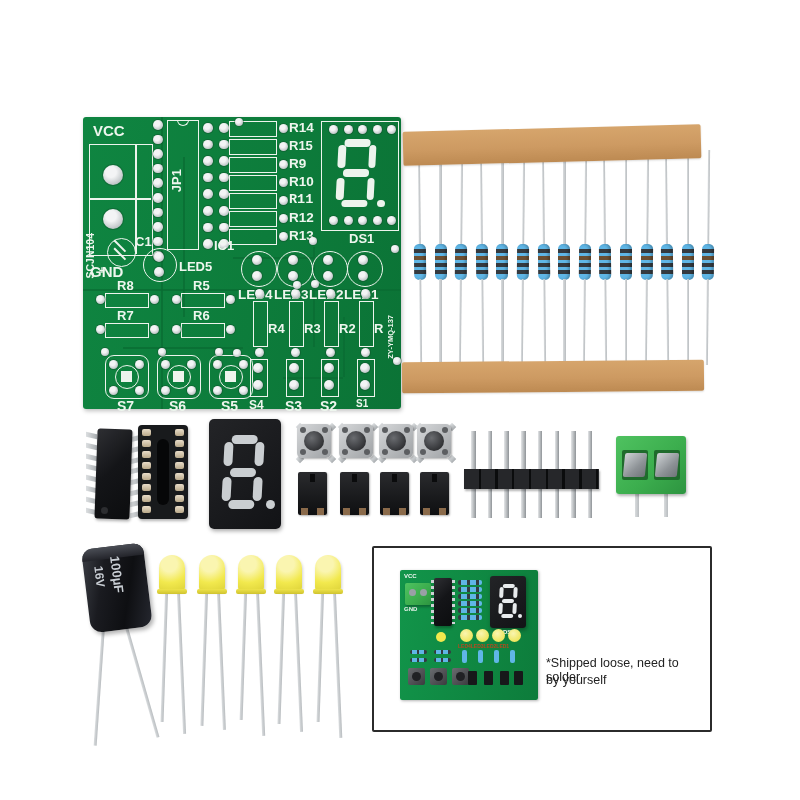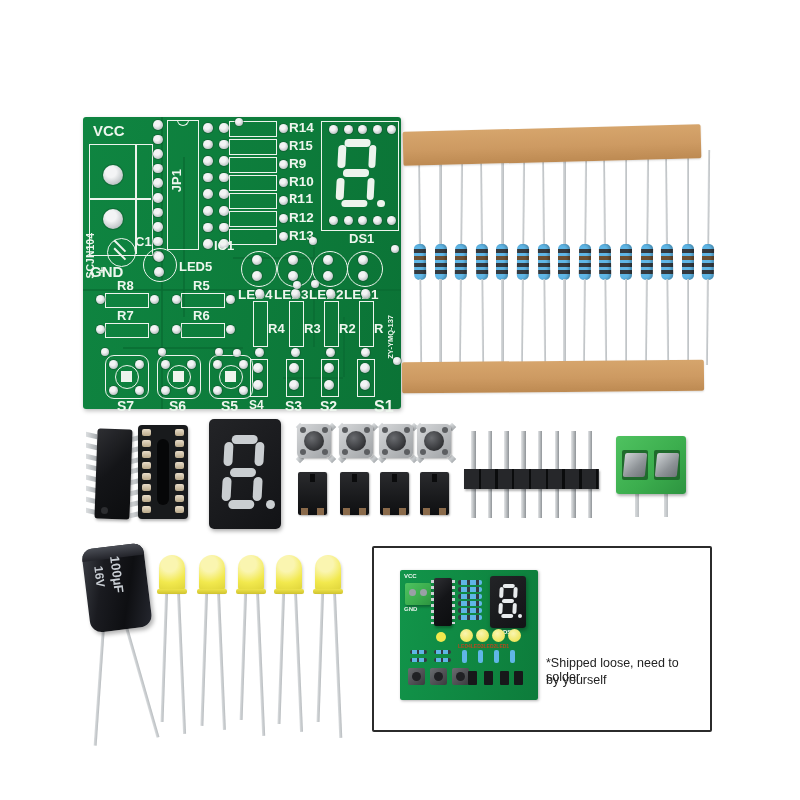--- a/index.html
+++ b/index.html
@@ -263,21 +263,21 @@
       <div class="pad" style="position: absolute; left: 206px; top: 246px; width: 10px; height: 10px;"></div>
       <div class="pad" style="position: absolute; left: 206px; top: 263px; width: 10px; height: 10px;"></div>
       <div class="silk" style="position: absolute; left: 202px; top: 281px; font-size: 14px;">S3</div>
       <div class="outline" style="position: absolute; left: 238px; top: 242px; width: 16px; height: 36px; border: 1.5px solid rgb(237, 244, 237);"></div>
       <div class="pad" style="position: absolute; left: 241px; top: 246px; width: 10px; height: 10px;"></div>
       <div class="pad" style="position: absolute; left: 241px; top: 263px; width: 10px; height: 10px;"></div>
       <div class="silk" style="position: absolute; left: 237px; top: 281px; font-size: 14px;">S2</div>
       <div class="outline" style="position: absolute; left: 274px; top: 242px; width: 16px; height: 36px; border: 1.5px solid rgb(237, 244, 237);"></div>
       <div class="pad" style="position: absolute; left: 277px; top: 246px; width: 10px; height: 10px;"></div>
       <div class="pad" style="position: absolute; left: 277px; top: 263px; width: 10px; height: 10px;"></div>
-      <div class="silk" style="position: absolute; left: 291px; top: 281px; font-size: 16px;">S1</div>
+      <div class="silk" style="position: absolute; left: 273px; top: 281px; font-size: 10px;">S1</div>
       <div class="silk" style="position: absolute; left: 303px; top: 198px; font-size: 7.5px; writing-mode: vertical-rl; transform: rotate(180deg);">ZY-YMQ-137</div>
       <div class="pad" style="position: absolute; left: 152px; top: 1px; width: 8px; height: 8px;"></div>
       <div class="pad" style="position: absolute; left: 226px; top: 120px; width: 8px; height: 8px;"></div>
       <div class="pad" style="position: absolute; left: 210px; top: 164px; width: 8px; height: 8px;"></div>
       <div class="pad" style="position: absolute; left: 308px; top: 128px; width: 8px; height: 8px;"></div>
       <div class="pad" style="position: absolute; left: 18px; top: 231px; width: 8px; height: 8px;"></div>
       <div class="pad" style="position: absolute; left: 75px; top: 231px; width: 8px; height: 8px;"></div>
       <div class="pad" style="position: absolute; left: 132px; top: 231px; width: 8px; height: 8px;"></div>
       <div class="pad" style="position: absolute; left: 228px; top: 163px; width: 8px; height: 8px;"></div>
       <div class="pad" style="position: absolute; left: 310px; top: 240px; width: 8px; height: 8px;"></div>

